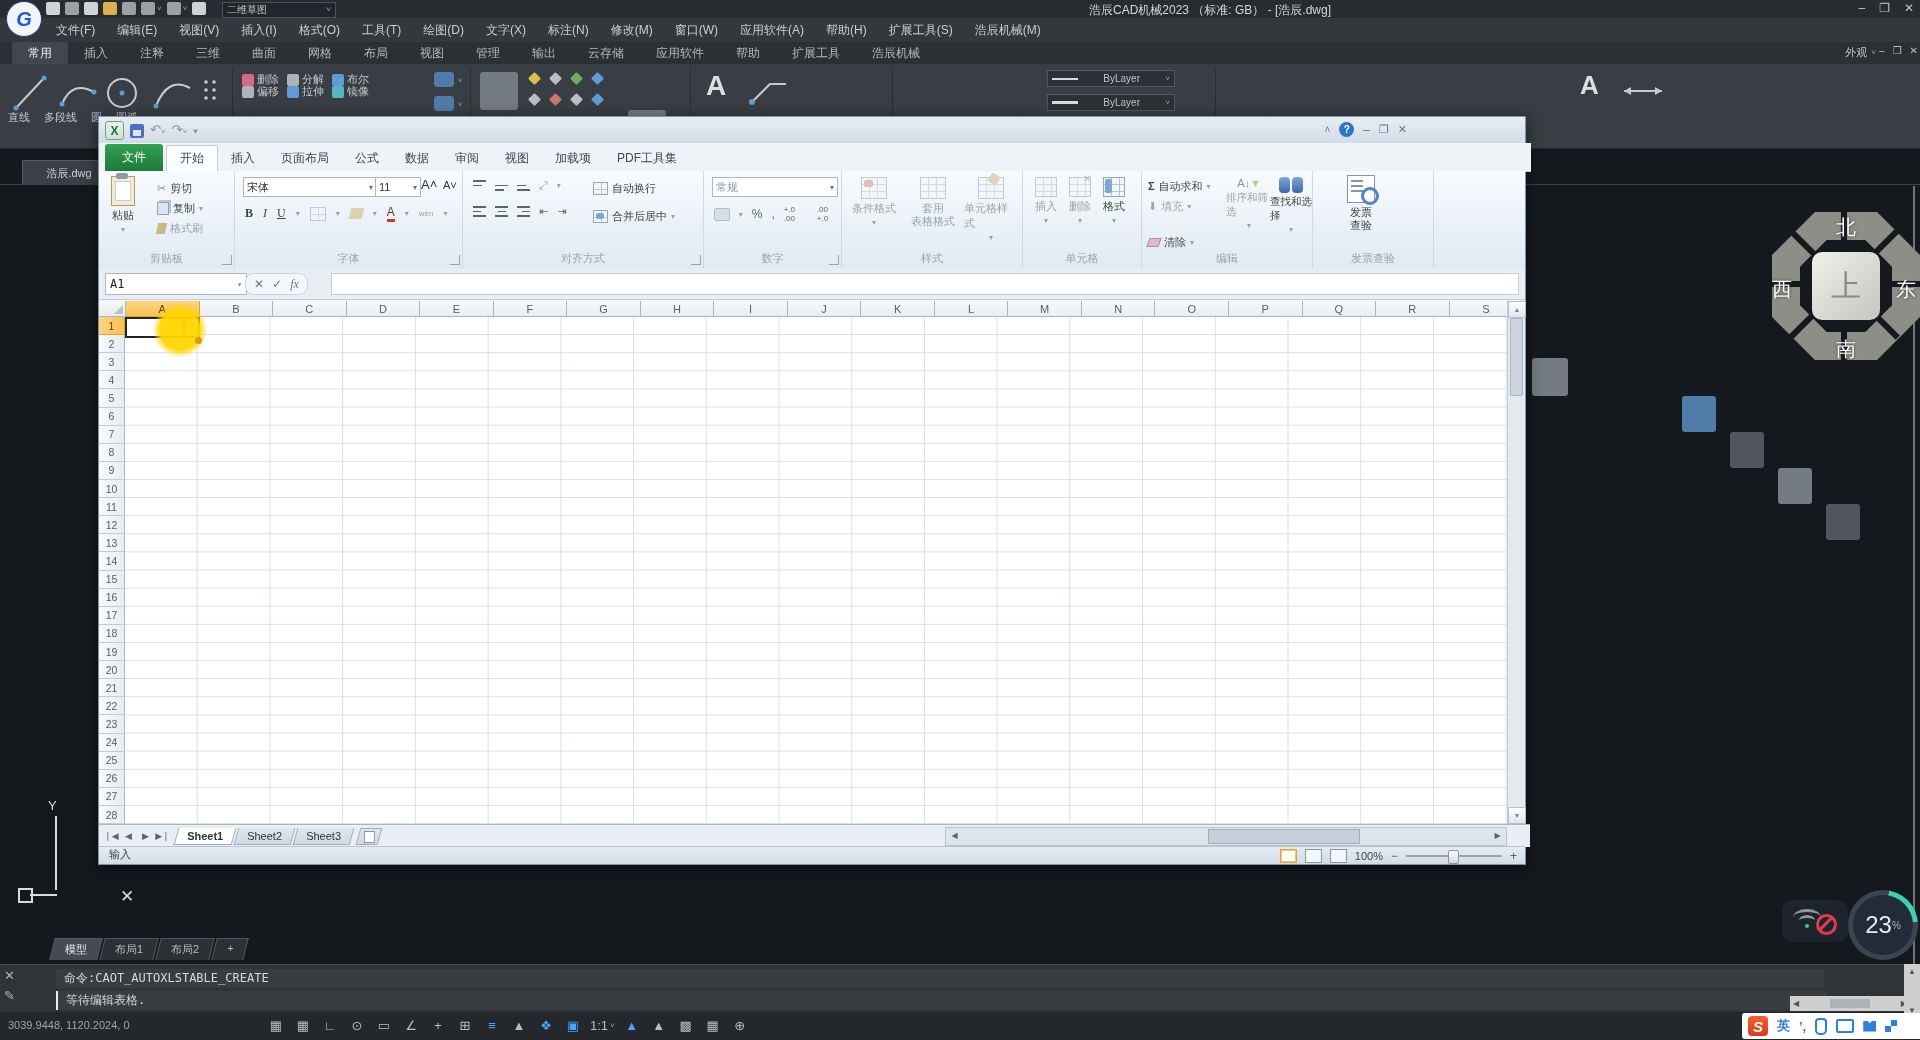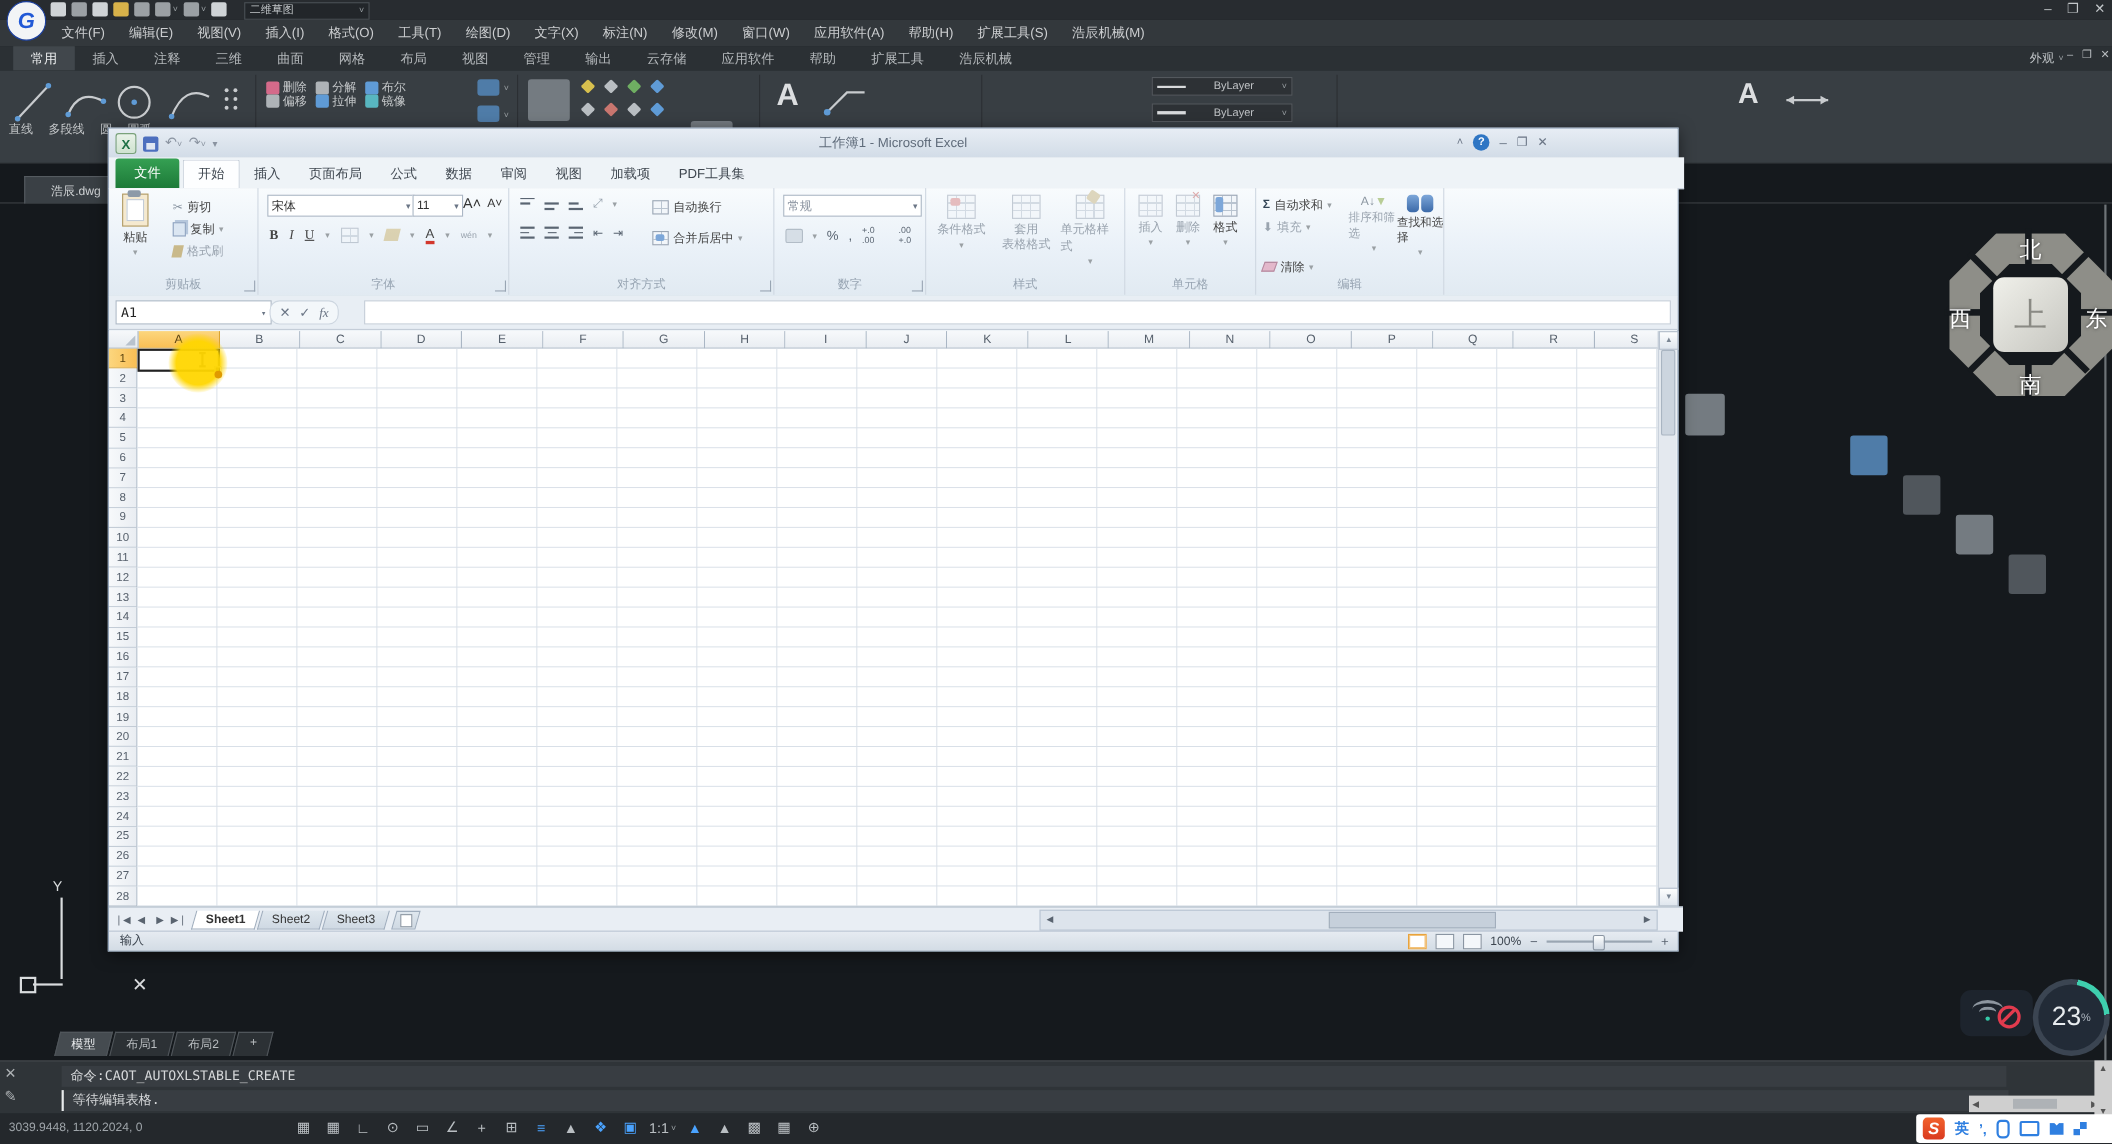--- a/index.html
+++ b/index.html
@@ -237,20 +237,21 @@
     <span class="qico dim"></span>
       <span class="qcaret">˅</span>
     <span class="qico dim"></span>
       <span class="qcaret">˅</span>
     <span class="qico"></span>
   </div>
   <div class="abs ws-box">
     <span>二维草图</span>
     <span class="caret">˅</span>
   </div>
+  <div class="abs cad-title">浩辰CAD机械2023 （标准: GB） - [浩辰.dwg]</div>
   <div class="abs winbtns" style="right:6px;">
     <span>–</span>
     <span>❐</span>
     <span>✕</span>
   </div>
 
   <div class="abs cad-menubar">
       <div class="menu-item">文件(F)</div>
       <div class="menu-item">编辑(E)</div>
       <div class="menu-item">视图(V)</div>
@@ -515,21 +516,20 @@
 
   <div class="abs xl">
     <div class="xl-titlebar"></div>
     <div class="xl-qat">
       <span class="xlogo">X</span>
       <span class="xsave"></span>
       <span class="xundo">↶<span style="font-size:8px;">˅</span></span>
       <span class="xundo">↷<span style="font-size:8px;">˅</span></span>
       <span class="xundo" style="font-size:9px;">▾</span>
     </div>
-    <div class="xl-title">工作簿1 - Microsoft Excel</div>
 
     <div class="xl-tabrow">
         <div class="xtab file">文件</div>
         <div class="xtab active">开始</div>
         <div class="xtab">插入</div>
         <div class="xtab">页面布局</div>
         <div class="xtab">公式</div>
         <div class="xtab">数据</div>
         <div class="xtab">审阅</div>
         <div class="xtab">视图</div>
@@ -737,20 +737,28 @@
             <span class="caret">▾</span>
         </div>
         <div class="bigbtn" style="left:128px;top:6px;width:42px;">
           <span class="binoc"></span>
           <span style="font-size:10.5px;">查找和选择</span>
             <span class="caret">▾</span>
         </div>
         <div class="grp-label">编辑</div>
       </div>
 
+      <div class="grp" style="left:1214px;width:120px;">
+        <div class="bigbtn" style="left:34px;top:4px;">
+          <span class="invico"></span>
+          <span>发票</span>
+          <span style="margin-top:-4px;">查验</span>
+        </div>
+        <div class="grp-label">发票查验</div>
+      </div>
     </div>
 
     <div class="xl-fbar">
       <div class="namebox">
         <span>A1</span>
           <span class="caret" style="color:#6b7686;">▾</span>
       </div>
       <div class="fbtns">
         <span>✕</span>
         <span>✓</span>

